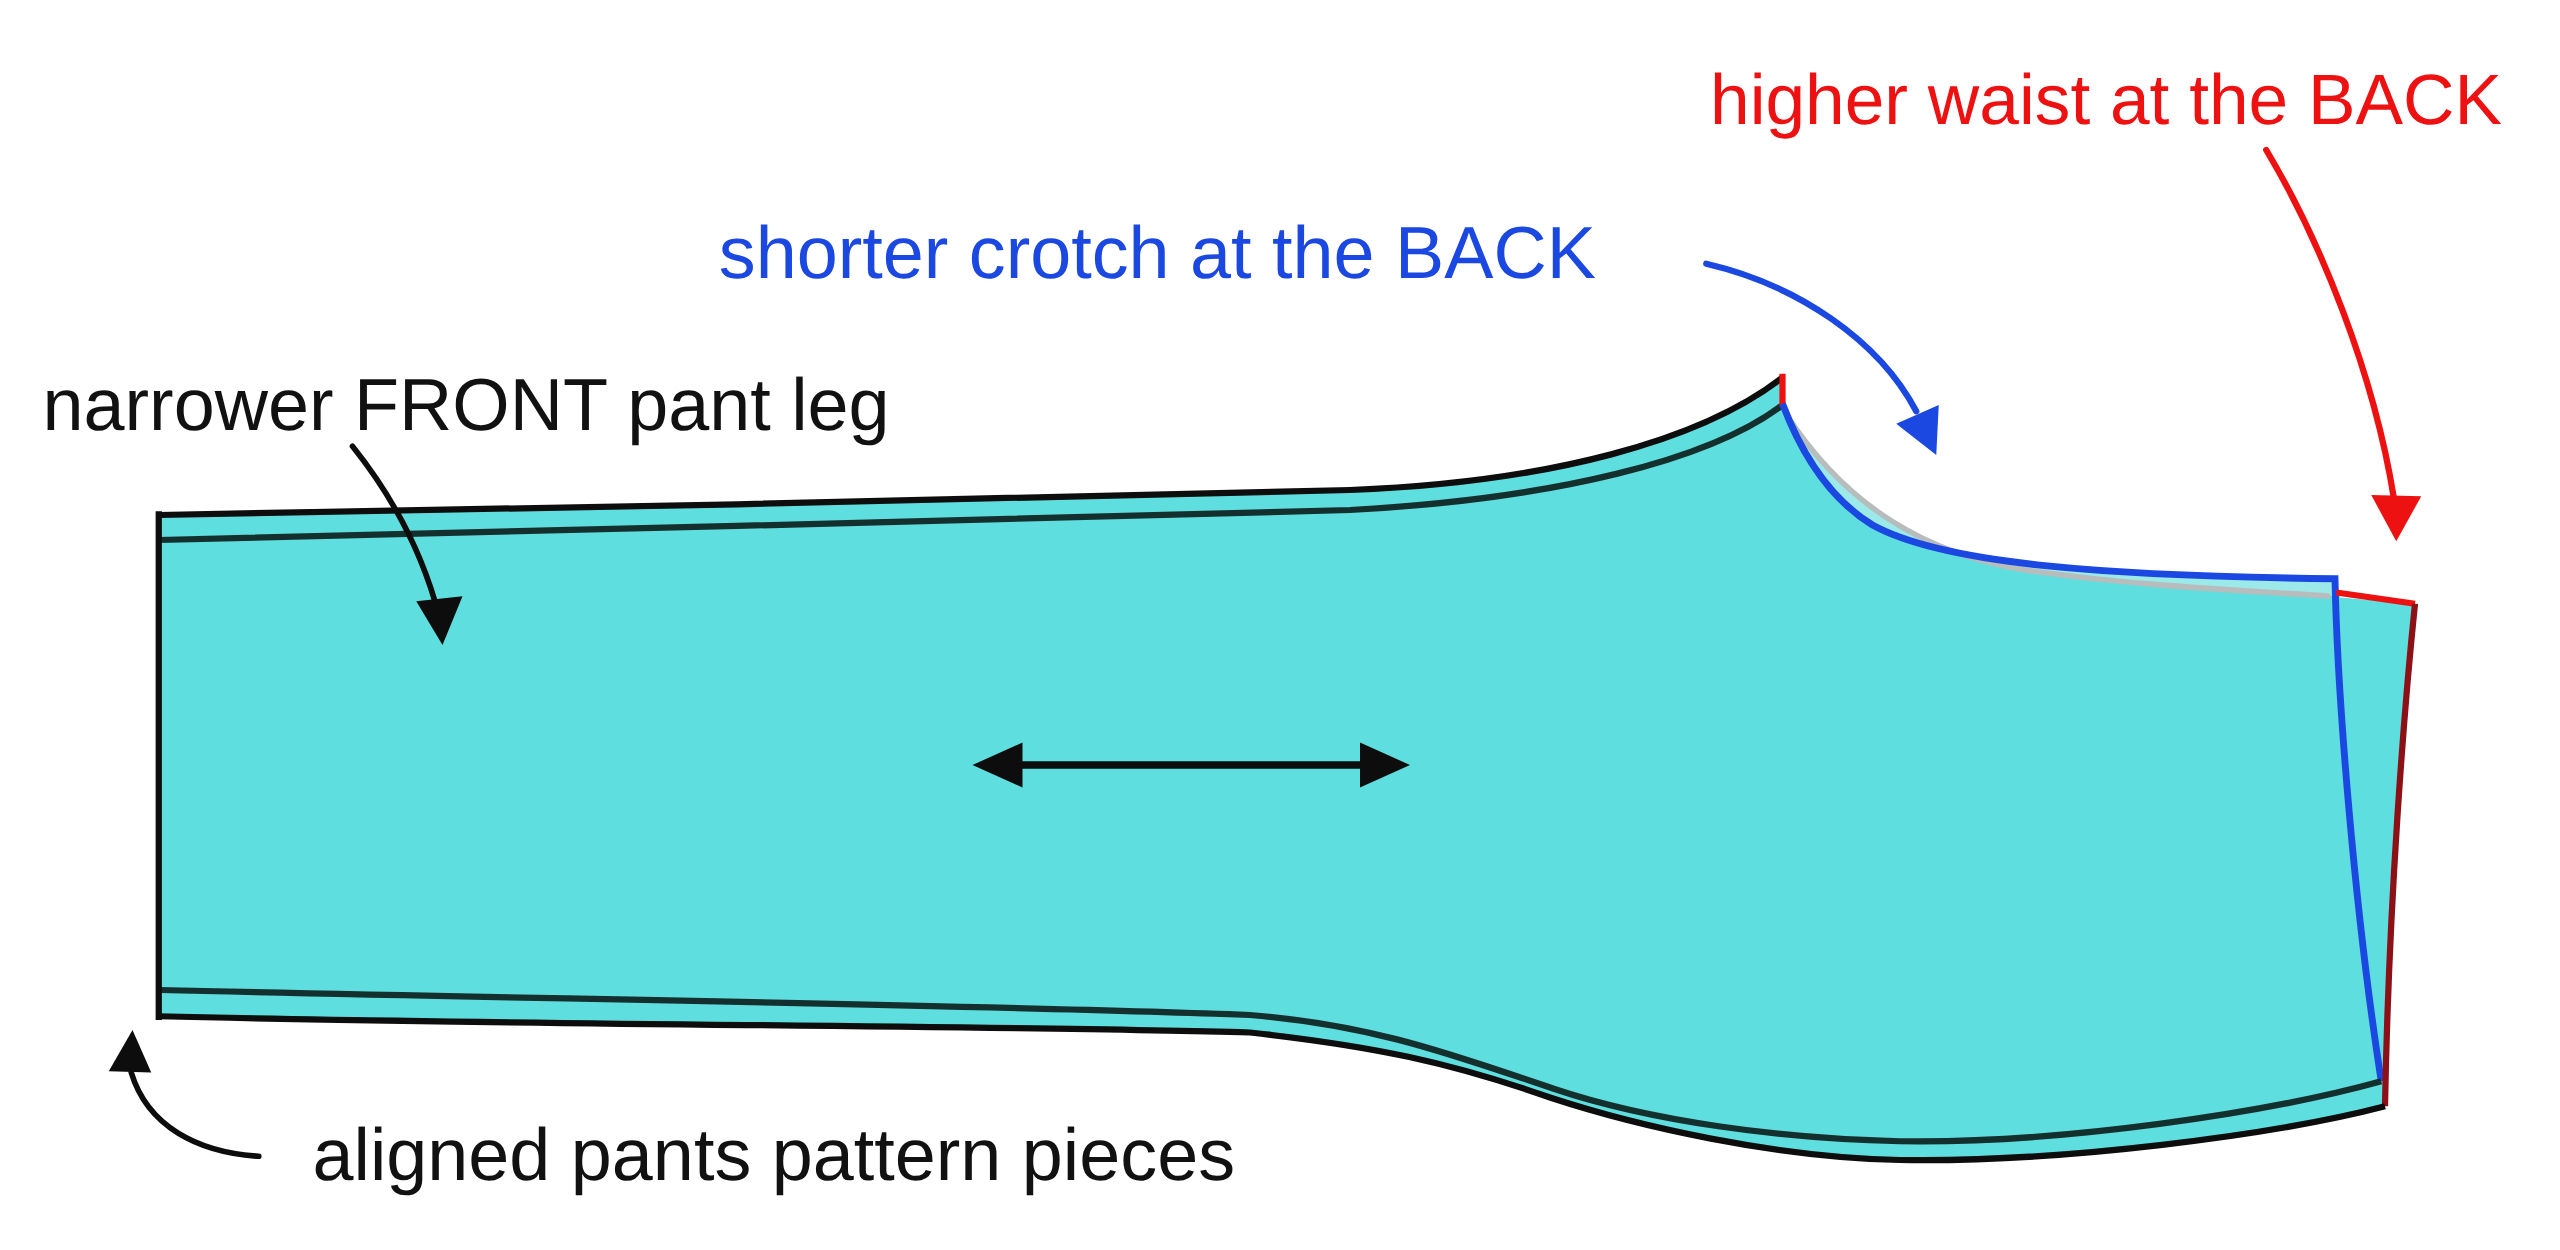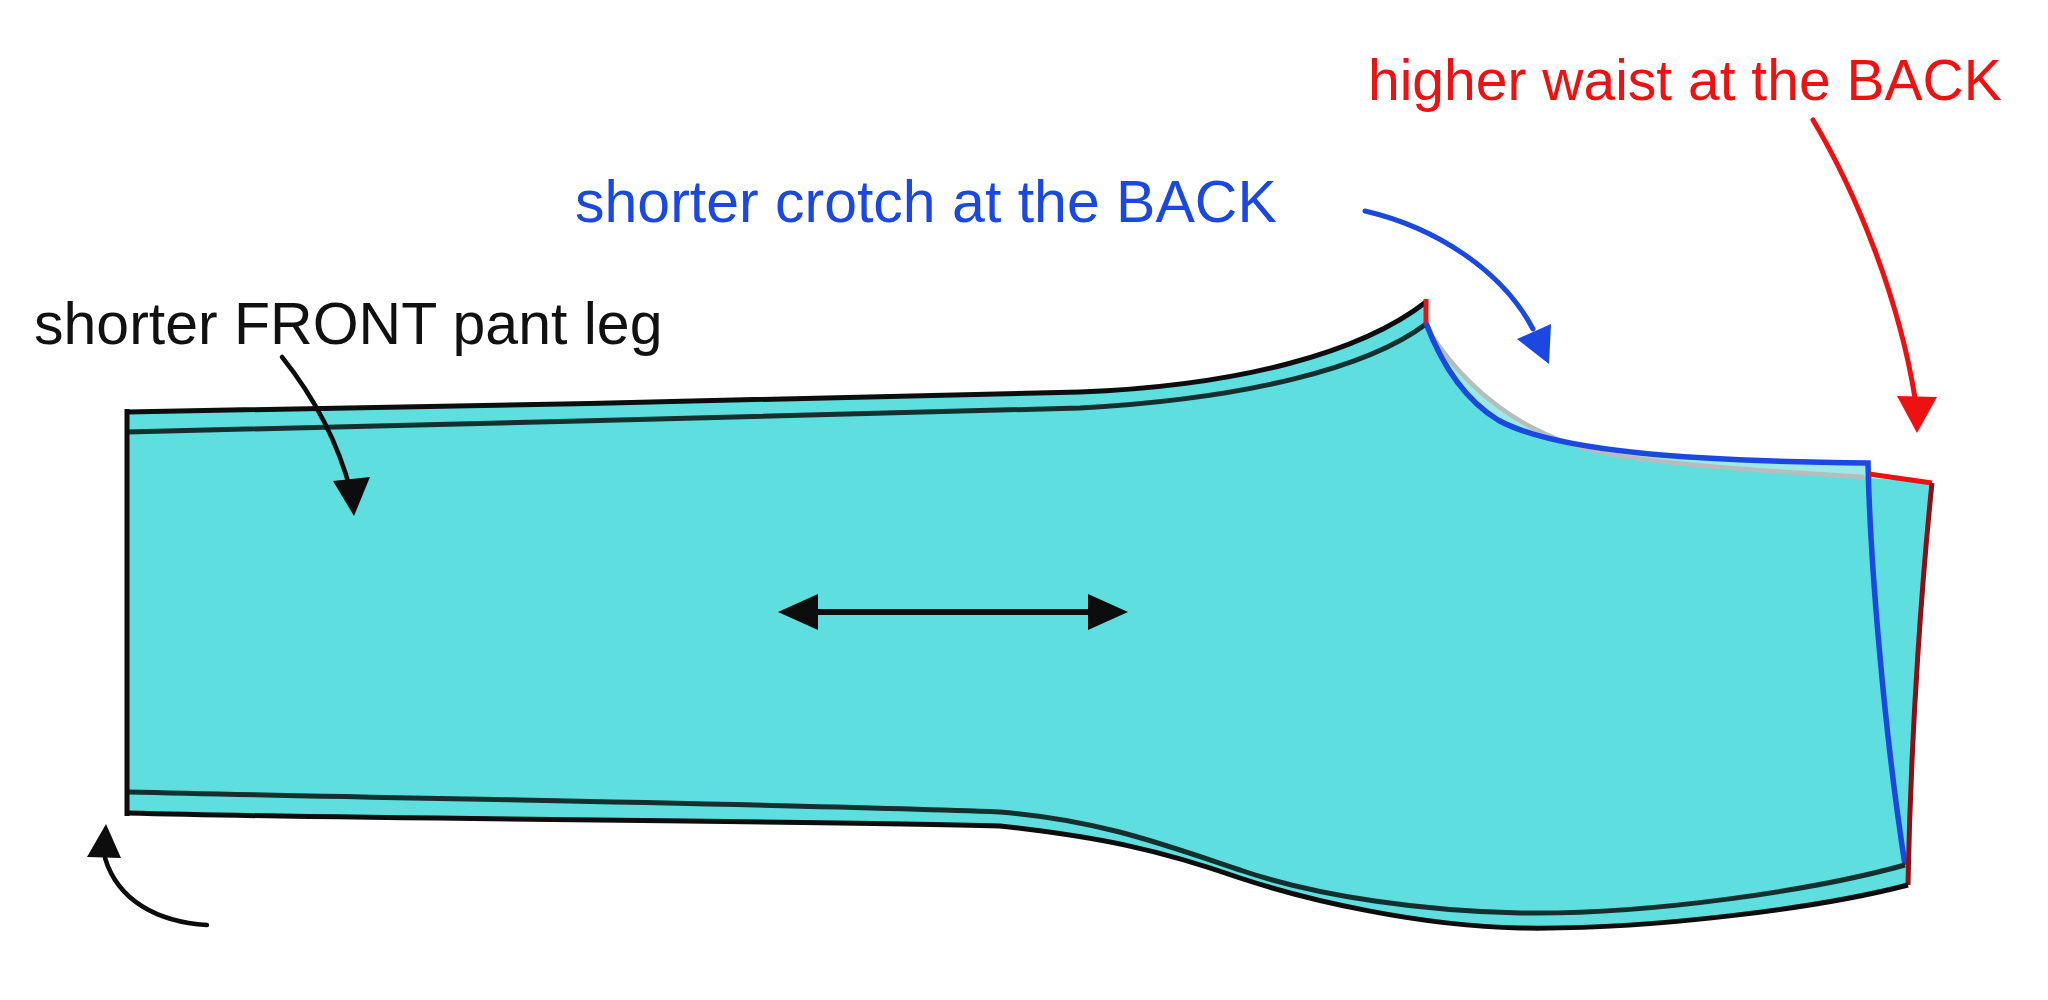--- a/index.html
+++ b/index.html
@@ -96,15 +96,16 @@
     <g>
       <path fill="none" stroke-width="5" stroke-linecap="round" d="M 1813,120 C 1856,192 1899,298 1915,398" stroke="#ee1111"></path>
       <polygon points="1897,396 1937,397 1917,433" fill="#ee1111"></polygon>
     </g>
   </svg>
 
   <div class="label" id="label-back-waist">higher waist at the BACK</div>
 
   <div class="label" id="label-front-crotch">shorter crotch at the BACK</div>
 
-  <div class="label black" id="label-front-leg">shorter FRONT pant leg</div>
+  <div class="label black" id="label-front-leg">narrower FRONT pant leg</div>
 
+  <div class="label black" id="label-aligned">aligned pants pattern pieces</div>
 </div>
 
 </body></html>

